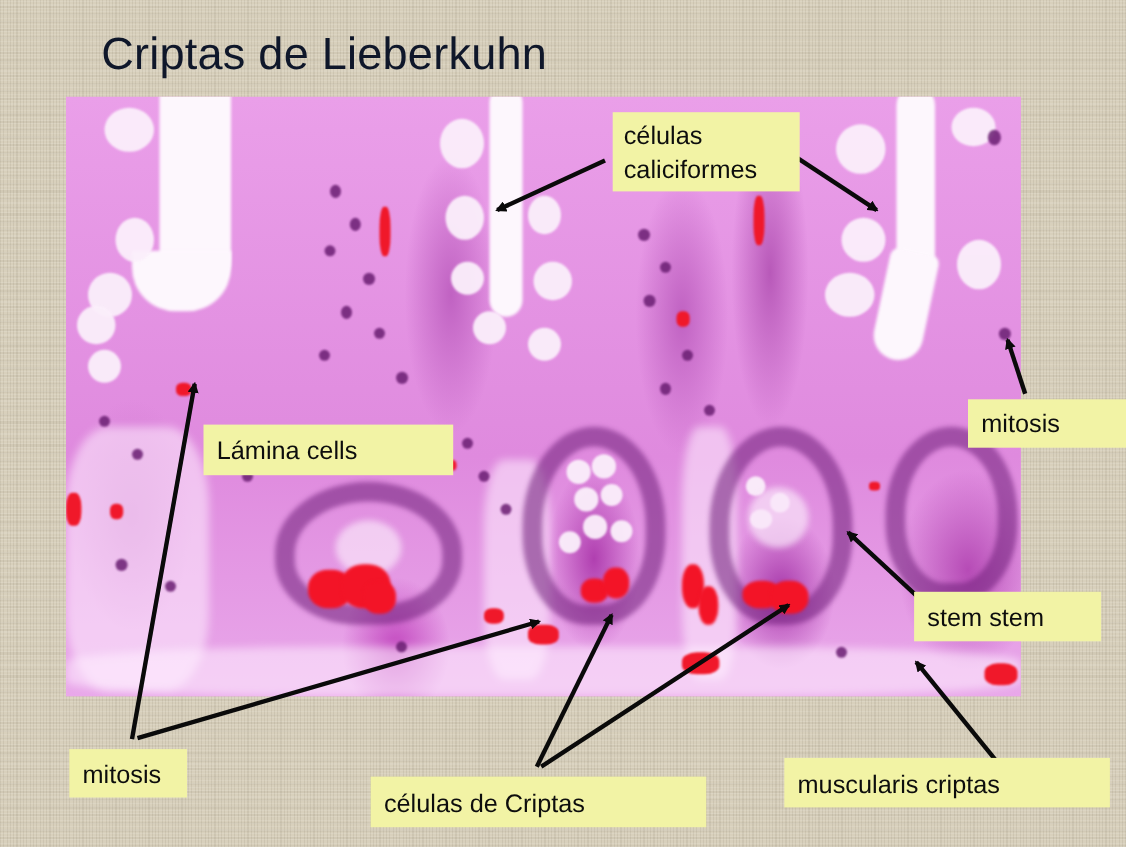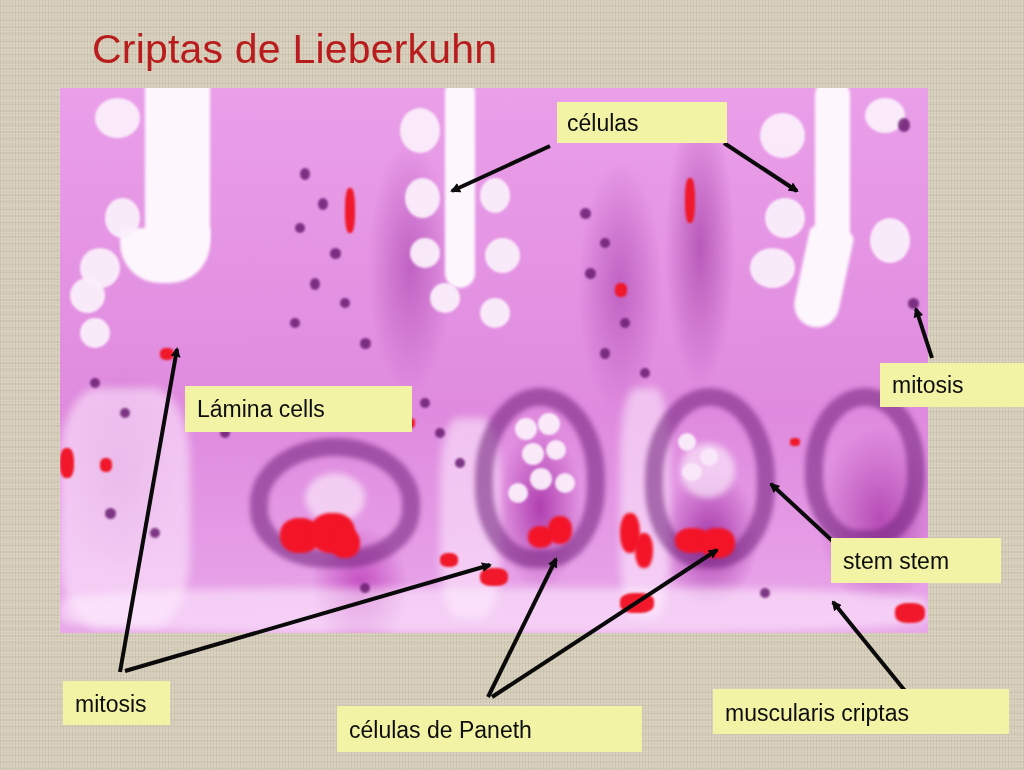--- a/index.html
+++ b/index.html
@@ -8,21 +8,21 @@
     position: relative;
     font-family: "Liberation Sans", sans-serif;
     background-color: #d8d0bc;
     background-image:
       repeating-linear-gradient(0deg, rgba(255,255,255,0.10) 0px, rgba(255,255,255,0.10) 1px, transparent 1px, transparent 3px),
       repeating-linear-gradient(90deg, rgba(120,110,90,0.12) 0px, rgba(120,110,90,0.12) 1px, transparent 1px, transparent 3px),
       repeating-linear-gradient(0deg, rgba(100,90,70,0.06) 0px, rgba(100,90,70,0.06) 2px, transparent 2px, transparent 7px);
   }
   .slide-title {
     position: absolute; left: 92px; top: 26px;
-    font-size: 41px; color: #b91c1c; letter-spacing: 0.2px;
+    font-size: 41px; color: #0f172a; letter-spacing: 0.2px;
     font-weight: normal;
   }
   .micrograph {
     position: absolute; left: 60px; top: 88px; width: 868px; height: 545px;
     overflow: hidden;
     background: #e59ae6;
   }
   .micrograph .layer { position: absolute; inset: 0; }
   .tissue-base {
     background:
@@ -181,19 +181,20 @@
     <line x1="120" y1="672" x2="177" y2="349"></line>
     <line x1="125" y1="671" x2="490" y2="565"></line>
 
     <line x1="488" y1="697" x2="556" y2="559"></line>
     <line x1="492" y1="697" x2="717" y2="550"></line>
   </g>
 </svg>
 
 <div class="label two-line" style="left:557px;top:102px;width:170px;">
   <span>células</span><br>
+  <span>caliciformes</span>
 </div>
 <div class="label" style="left:185px;top:386px;width:227px;height:46px;line-height:40px;">Lámina cells</div>
 <div class="label" style="left:880px;top:363px;width:144px;height:44px;line-height:38px;">mitosis</div>
 <div class="label" style="left:831px;top:538px;width:170px;height:45px;line-height:40px;">stem stem</div>
 <div class="label" style="left:63px;top:681px;width:107px;height:44px;line-height:40px;">mitosis</div>
-<div class="label" style="left:337px;top:706px;width:305px;height:46px;line-height:42px;">células de Paneth</div>
+<div class="label" style="left:337px;top:706px;width:305px;height:46px;line-height:42px;">células de Criptas</div>
 <div class="label" style="left:713px;top:689px;width:296px;height:45px;line-height:42px;">muscularis criptas</div>
 
 </body></html>

